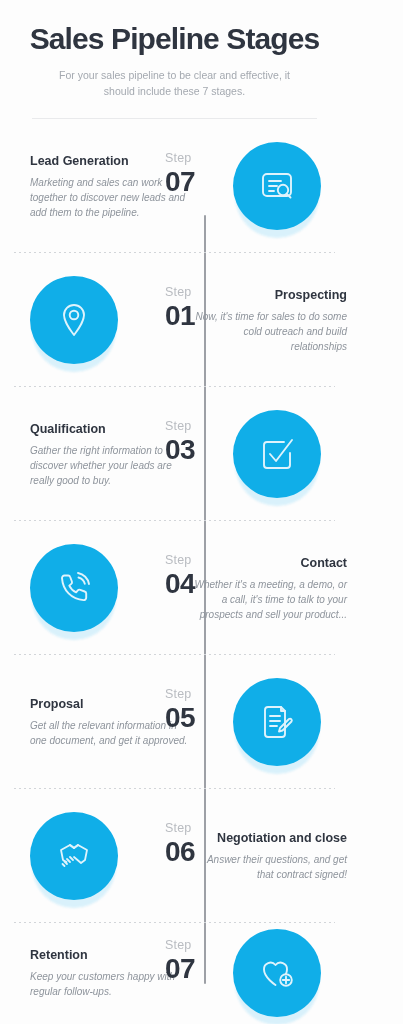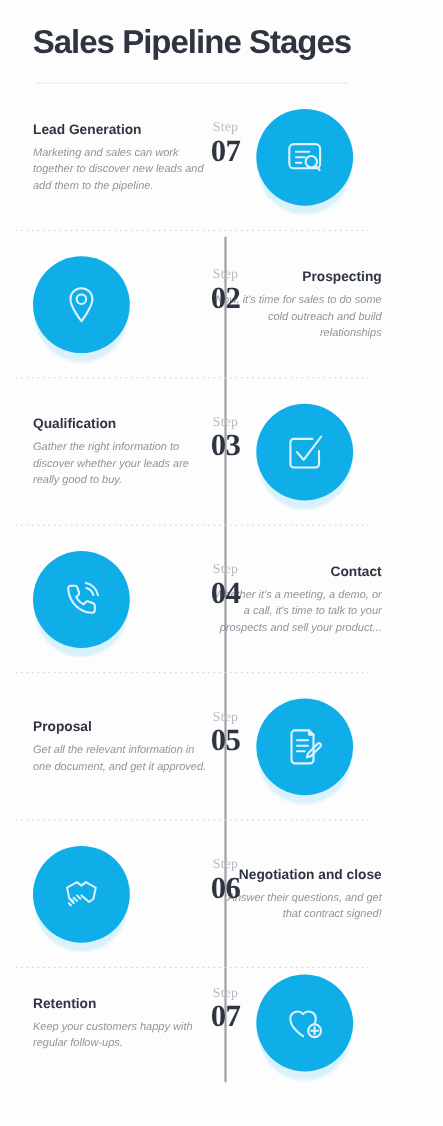--- a/index.html
+++ b/index.html
@@ -64,21 +64,21 @@
 
   
   .num {
     position: absolute; left: 0; right: 0; top: 50%;
     transform: translateY(-50%);
     pointer-events: none;
     text-align: center;
   }
   .num-inner {
     position: absolute; left: 205px; transform: translateX(-50%);
-    top: -34px; width: 80px; text-align: center; font-family: Liberation Serif, serif;
+    top: -34px; width: 80px; text-align: left;
   }
   .st-word {
     font-size: 12.5px; color: #b9bcc1; line-height: 1.1; letter-spacing: 0.2px;
   }
   .st-num {
     font-size: 28px; font-weight: bold; color: #2f3540;
     line-height: 1.05; letter-spacing: -0.5px; margin-top: 1px;
   }
 
   
@@ -101,20 +101,21 @@
   }
   .circ svg { display: block; }
 </style>
 </head>
 <body style="background: rgb(253, 253, 253);">
 
 <div class="page">
 
   <div class="header">
     <div class="title">Sales Pipeline Stages</div>
+    <div class="subtitle">For your sales pipeline to be clear and effective, it should include these 7 stages.</div>
     <div class="head-rule"></div>
   </div>
 
   <div class="spine" style="background: rgb(157, 160, 166); height: 769px;"></div>
 
   <div class="steps" id="steps-container">
       <div class="row left">
     <div class="txt">
       <div class="st-title">Lead Generation</div>
       <div class="st-desc">Marketing and sales can work together to discover new leads and add them to the pipeline.</div>
@@ -145,21 +146,21 @@
   </div>
       <div class="row right">
     <div class="txt">
       <div class="st-title">Prospecting</div>
       <div class="st-desc">Now, it's time for sales to do some cold outreach and build relationships</div>
     </div>
 
     <div class="num">
       <div class="num-inner">
         <div class="st-word">Step</div>
-        <div class="st-num">02</div>
+        <div class="st-num">01</div>
       </div>
     </div>
 
     <div class="circ-wrap">
       <div class="glow" style="background: rgb(217, 241, 251);"></div>
       <div class="circ" style="background: rgb(16, 174, 232);">
             <svg width="40" height="40" viewBox="0 0 40 40" fill="none" stroke="#dff3fc" stroke-width="1.9" stroke-linecap="round" stroke-linejoin="round">
               <path d="M20 5c-5.5 0-10 4.4-10 9.9 0 7.3 10 20.1 10 20.1s10-12.8 10-20.1C30 9.4 25.5 5 20 5z"></path>
               <circle cx="20" cy="15" r="4.3"></circle>
             </svg>

